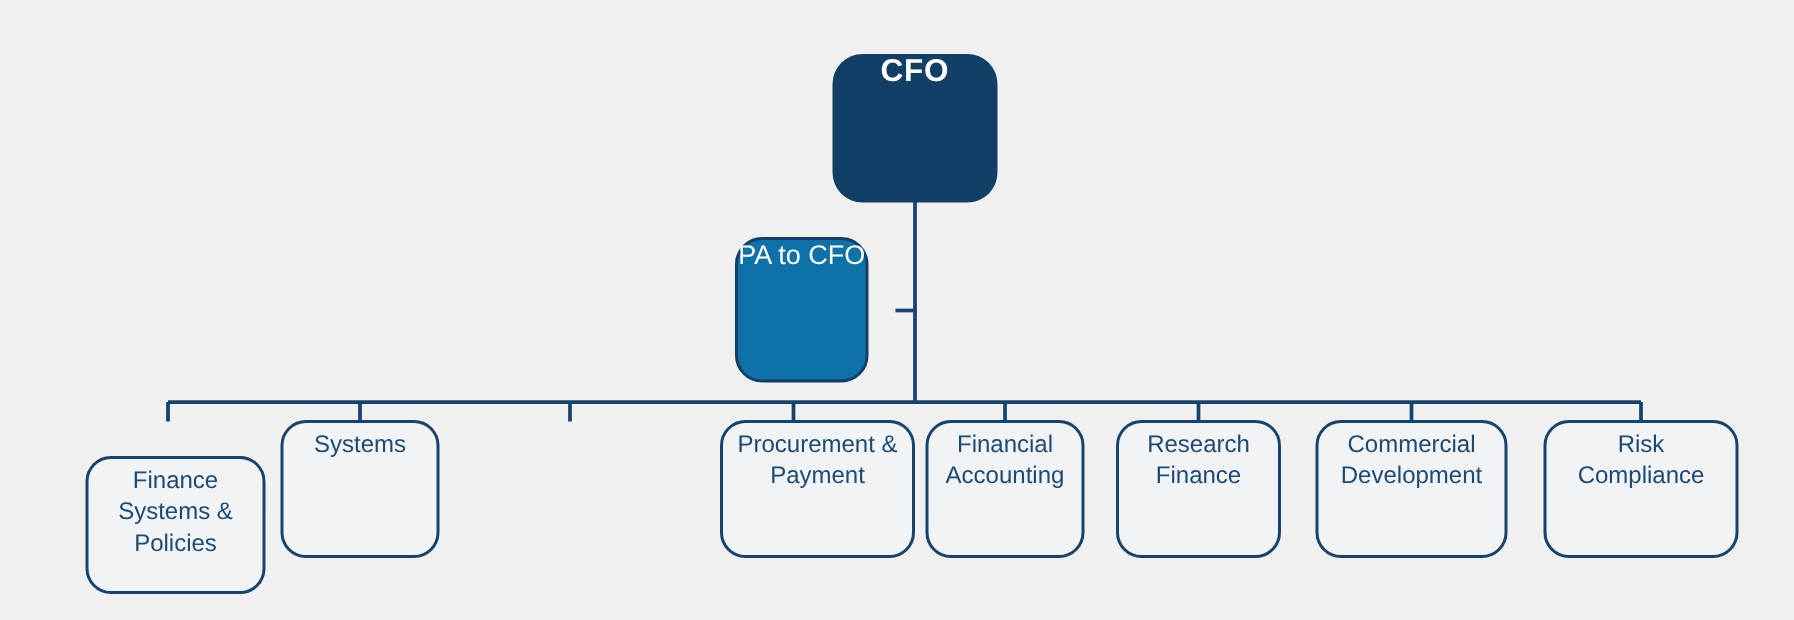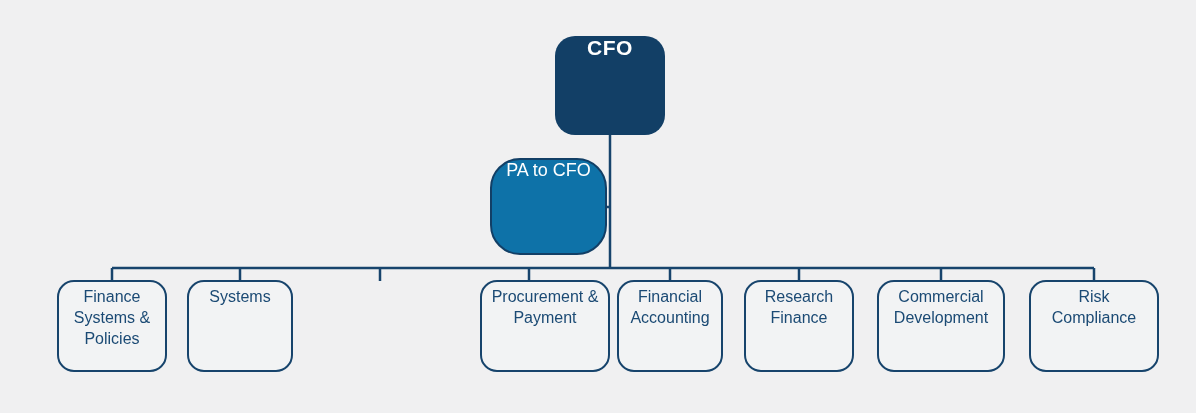--- a/index.html
+++ b/index.html
@@ -42,39 +42,39 @@
     width:110px;height:99px;
     background:var(--navy);
     border-radius:20px;
     color:var(--white);
     font-size:21px;
     font-weight:bold;
     letter-spacing:0.5px;
   }
   .node-assistant{
     left:490px;top:158px;
-    width:117px;height:97px;
+    width:89px;height:97px;
     background:var(--blue);
     border:2px solid var(--navy);
-    border-radius:30px;
+    border-radius:18px;
     color:var(--white);
     font-size:18px;
   }
   .node-dept{
     top:280px;
     height:92px;
     background:var(--box-fill);
     border:2px solid var(--line);
     border-radius:17px;
     color:var(--text-navy);
     font-size:16px;
     line-height:21px;
     padding:4px 6px;
   }
-  .d1{left:57px;width:110px;}
+  .d1{left:57px;width:120px;margin-top:24px;}
   .d2{left:187px;width:106px;}
   .d3{left:317px;width:126px;}
   .d4{left:480px;width:130px;}
   .d5{left:617px;width:106px;}
   .d6{left:744px;width:110px;}
   .d7{left:877px;width:128px;}
   .d8{left:1029px;width:130px;}
 </style>
 </head>
 <body>

